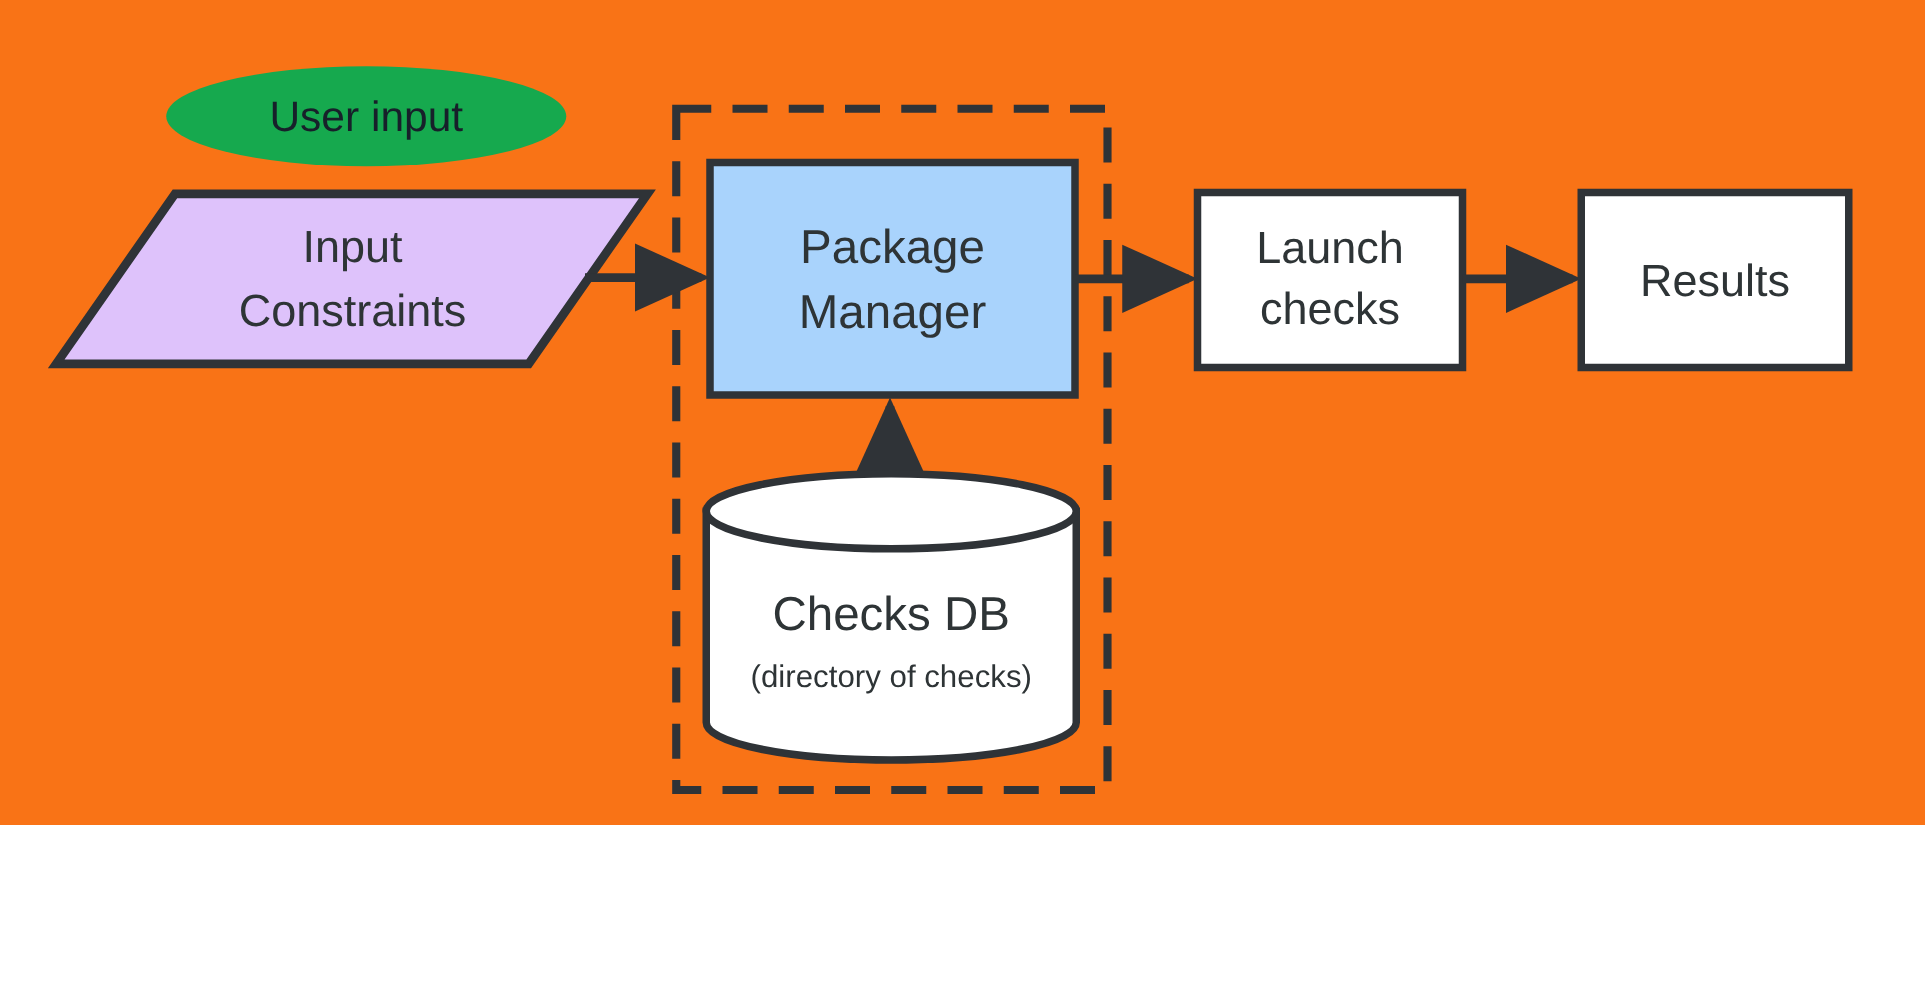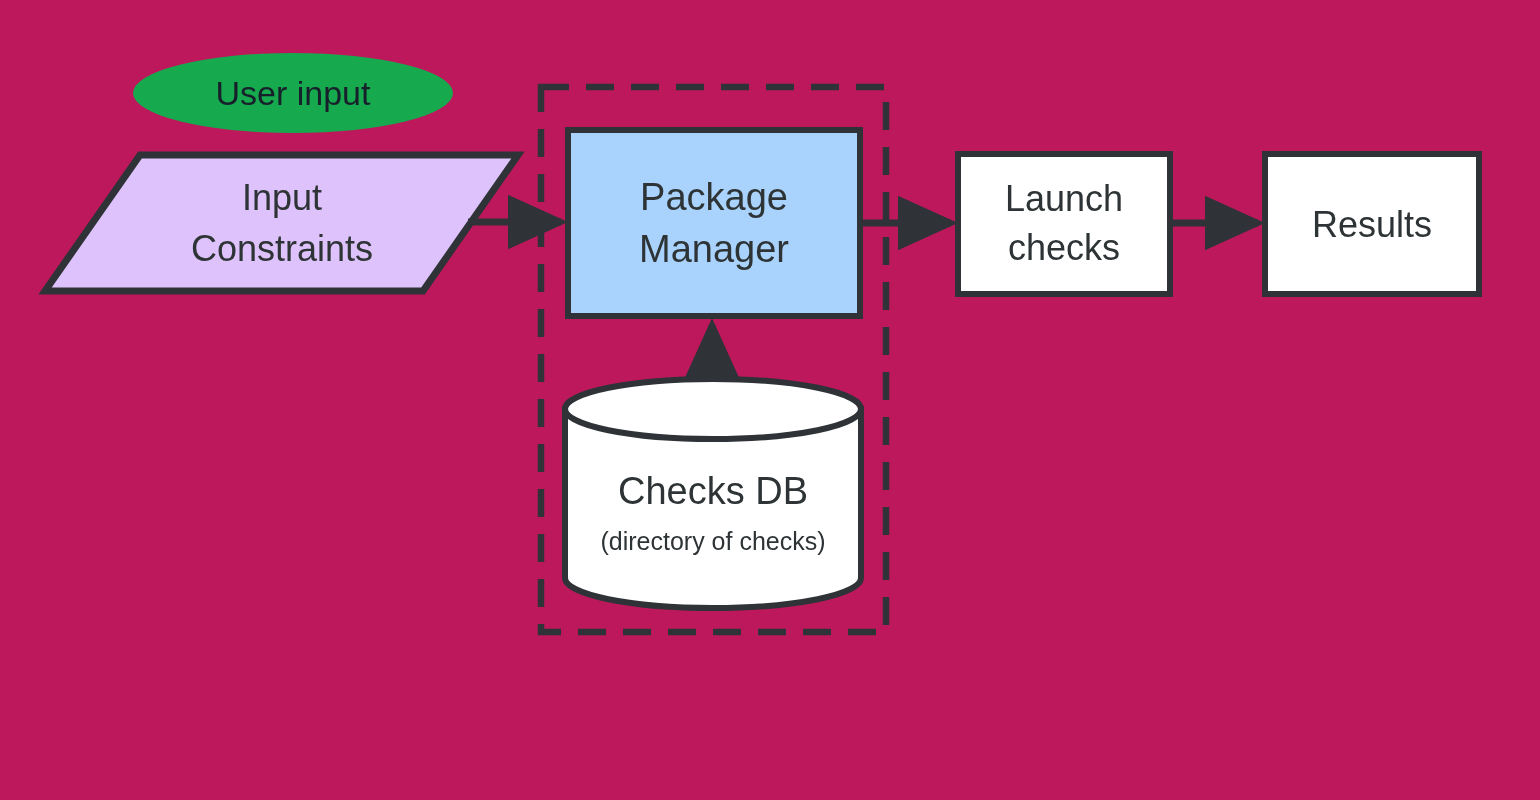--- a/index.html
+++ b/index.html
@@ -6,22 +6,22 @@
     margin: 0;
     padding: 0;
     background: #ffffff;
   }
   body {
     font-family: "Liberation Sans", sans-serif;
   }
   #canvas {
     position: relative;
     width: 1540px;
-    height: 800px;
-    background: #be185d;
+    height: 660px;
+    background: #f97316;
     overflow: hidden;
   }
   #diagram-svg {
     position: absolute;
     left: 0;
     top: 0;
     width: 1540px;
     height: 800px;
   }
   .node-label {

